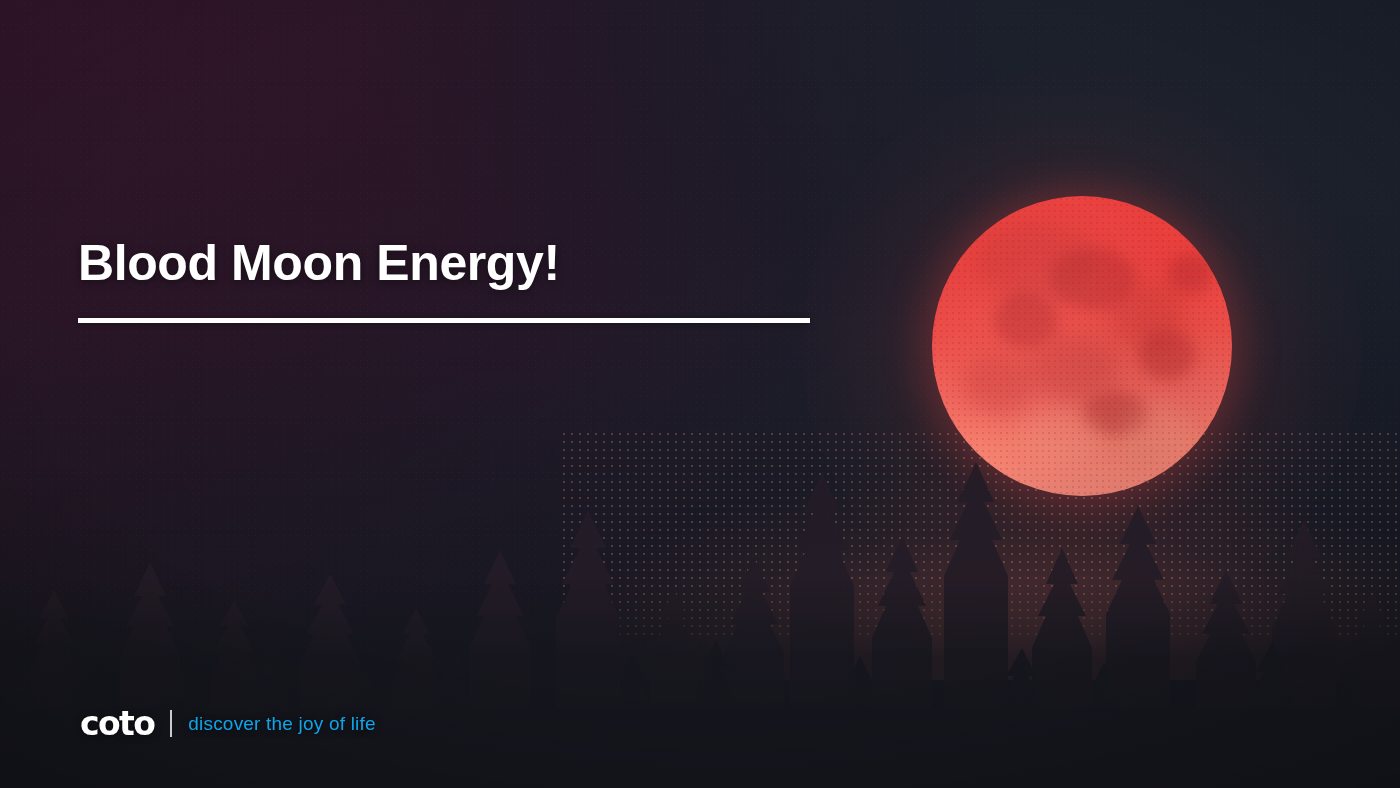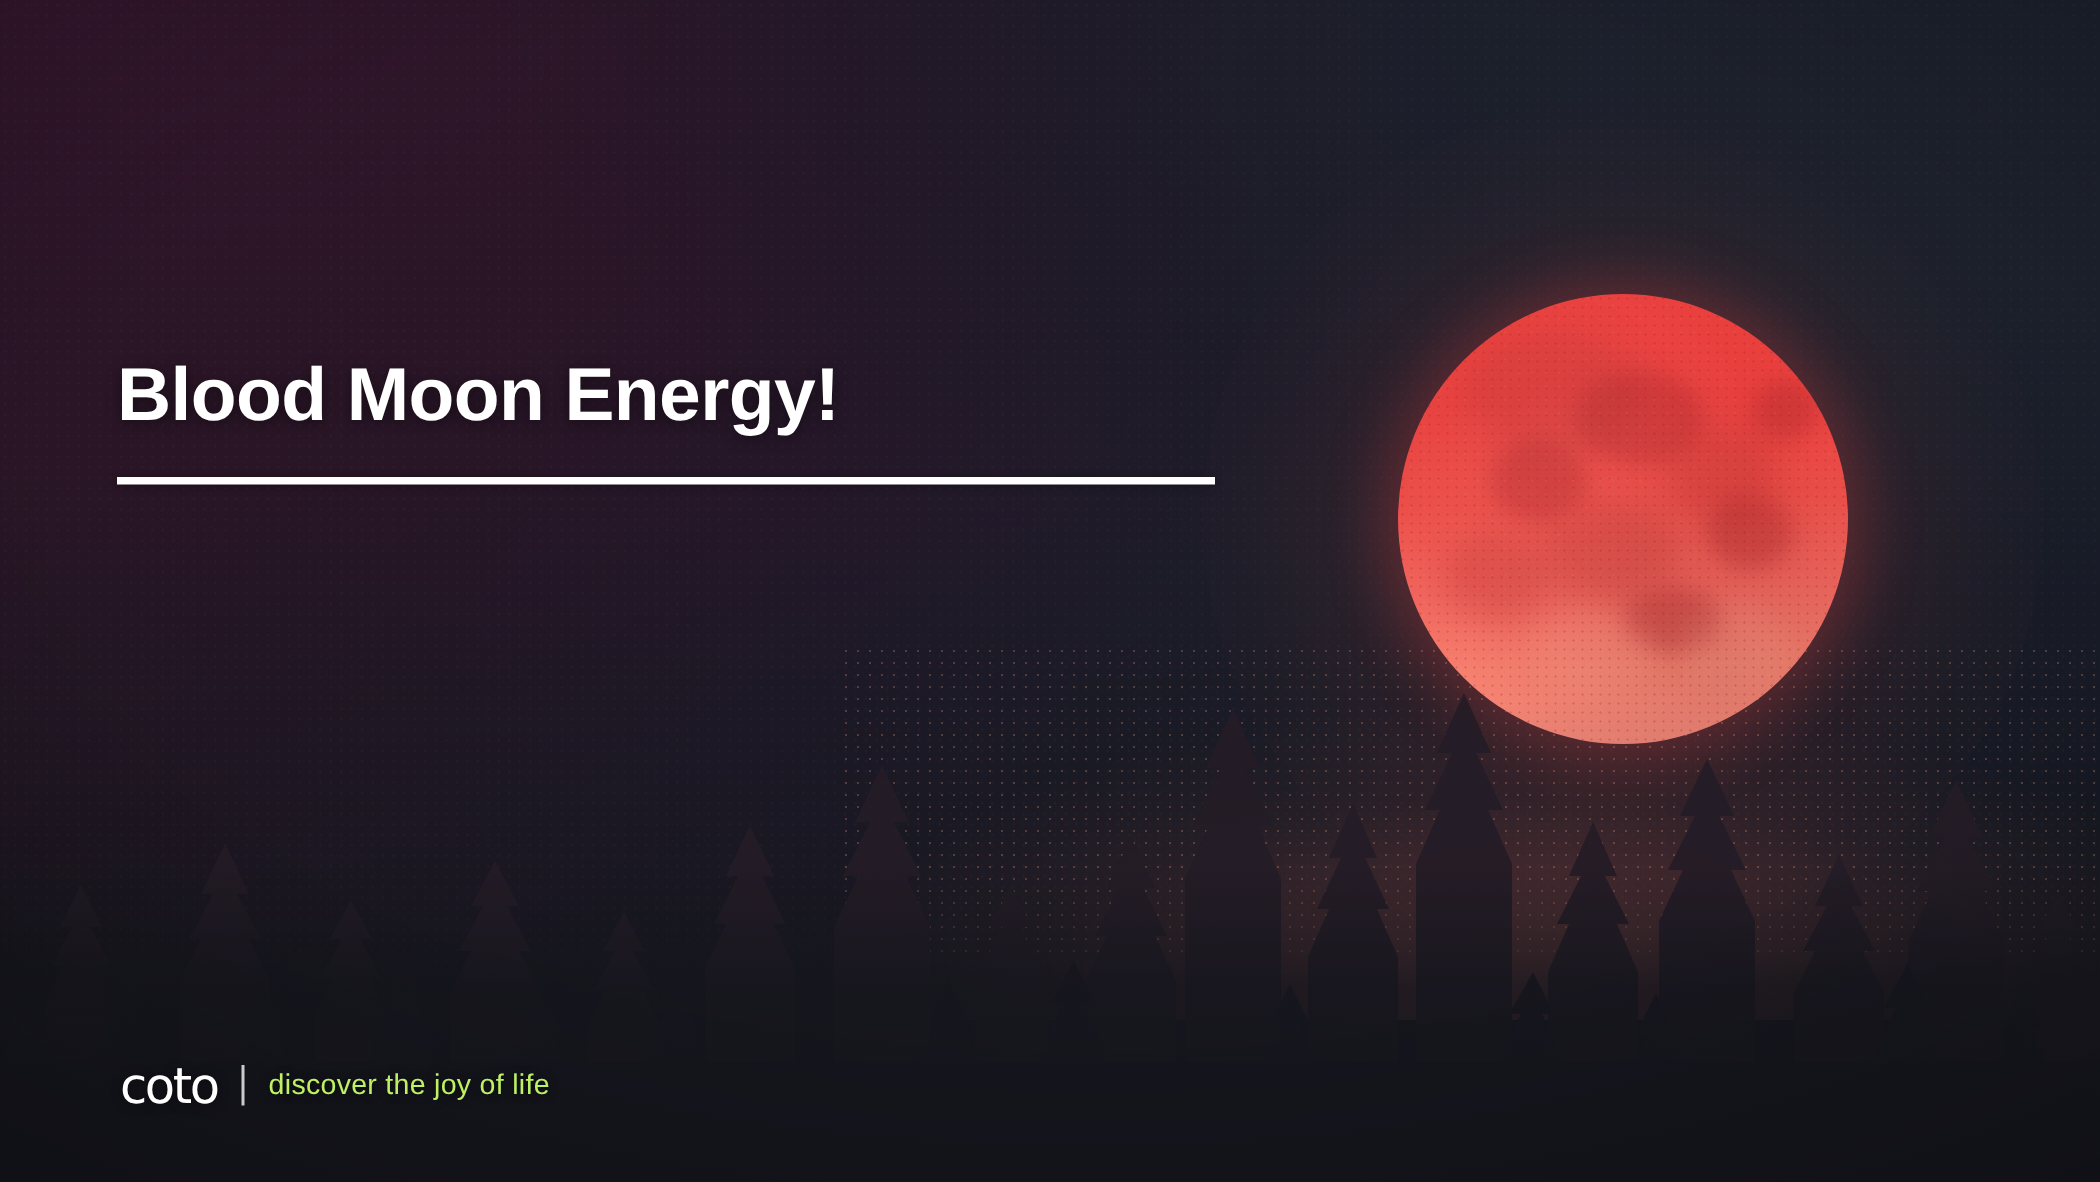--- a/index.html
+++ b/index.html
@@ -114,28 +114,28 @@
     line-height:1.62; letter-spacing:0.1px;
     text-shadow:0 1px 7px rgba(0,0,0,0.42);
   }
 
   
   .logo-lockup {
     position:absolute; left:80px; bottom:48px;
     display:flex; align-items:center; gap:16px;
   }
   .logo-mark {
-    font-size:33px; font-weight:400; color:#ffffff;
+    font-size:33px; font-weight:700; color:#ffffff;
     letter-spacing:-1.6px; line-height:1;
     font-family:"DejaVu Sans", sans-serif;
     text-shadow:0 1px 7px rgba(0,0,0,0.5);
   }
   .logo-divider { width:2px; height:27px; background:rgba(255,255,255,0.78); }
   .logo-tagline {
-    font-size:19px; font-weight:400; color:#bef264; letter-spacing:0.2px;
+    font-size:19px; font-weight:400; color:#0ea5e9; letter-spacing:0.2px;
     text-shadow:0 1px 6px rgba(0,0,0,0.5);
     text-align:center;
   }
 </style>
 </head>
 <body>
 
 <div class="stage">
 
   <div class="bg-base"></div>

